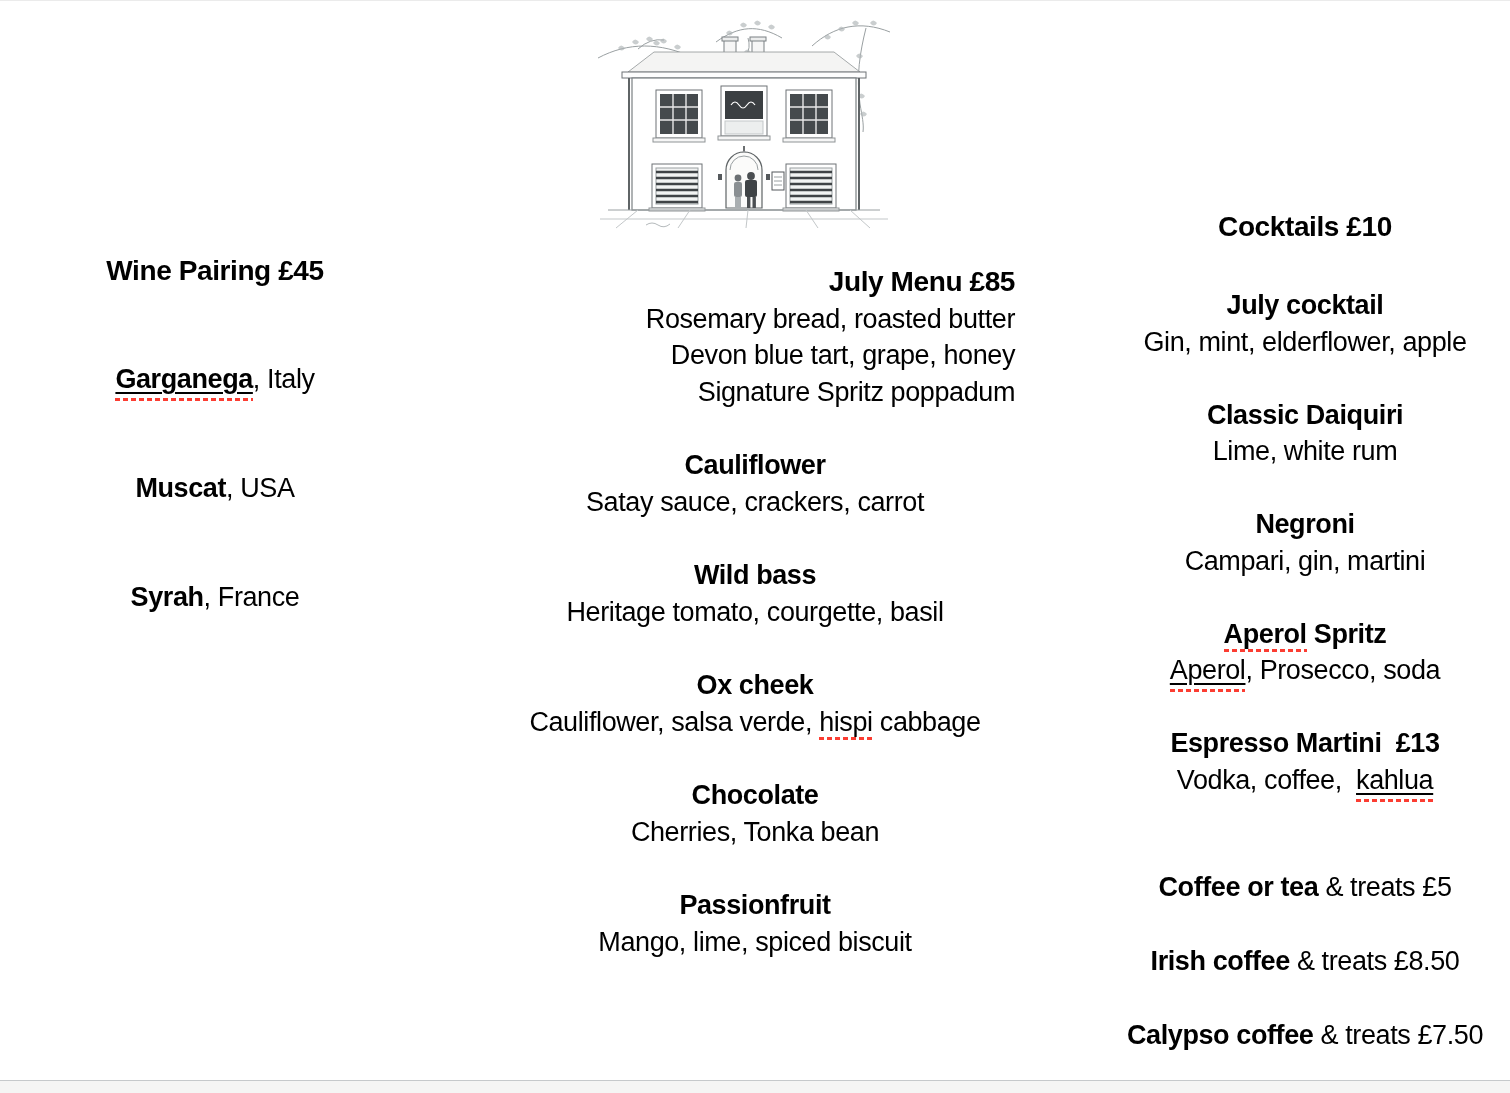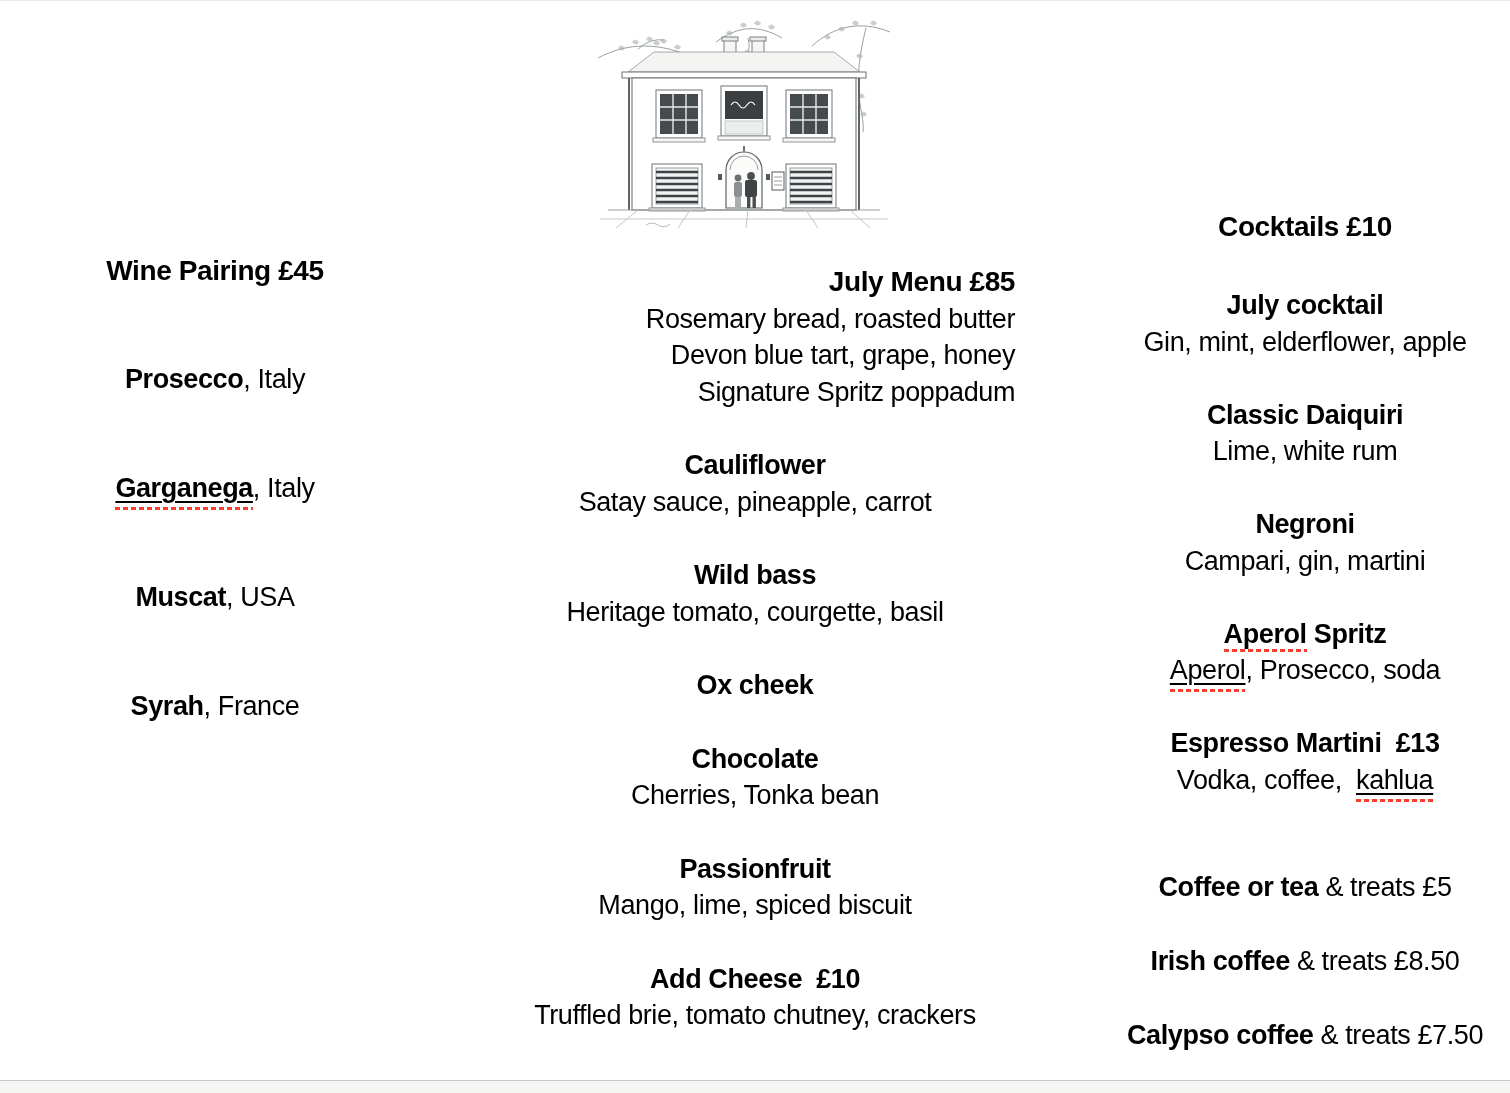--- a/index.html
+++ b/index.html
@@ -163,55 +163,51 @@
       <line x1="208" y1="198" x2="220" y2="216" stroke="#c3c7c9"></line>
       <line x1="252" y1="198" x2="272" y2="216" stroke="#c3c7c9"></line>
       <path d="M48,213 q6,-4 12,0 q6,4 12,-1" stroke="#b5babc" fill="none"></path>
     </g>
   </svg>
 
   <div class="col" style="left:20px;top:253px;width:390px;">
     <div class="title">Wine Pairing £45</div>
   </div>
   <div class="col stack wine-stack" style="left:20px;top:361px;width:390px;">
-    <div class="line"><span class="b">Prosecco</span><span>, Italy</span></div>
     <div class="line"><span class="b u spell">Garganega</span><span>, Italy</span></div>
     <div class="line"><span class="b">Muscat</span><span>, USA</span></div>
     <div class="line"><span class="b">Syrah</span><span>, France</span></div>
   </div>
 
   <div class="col" style="left:495px;top:264px;width:520px;text-align:right;">
     <div class="title">July Menu £85</div>
     <div class="line">Rosemary bread, roasted butter</div>
     <div class="line">Devon blue tart, grape, honey</div>
     <div class="line">Signature Spritz poppadum</div>
   </div>
   <div class="col stack course-stack" style="left:495px;top:447px;width:520px;">
     <div>
       <div class="line b">Cauliflower</div>
-      <div class="line">Satay sauce, pineapple, carrot</div>
+      <div class="line">Satay sauce, crackers, carrot</div>
     </div>
     <div>
       <div class="line b">Wild bass</div>
       <div class="line">Heritage tomato, courgette, basil</div>
     </div>
     <div>
       <div class="line b">Ox cheek</div>
+      <div class="line"><span>Cauliflower, salsa verde, </span><span class="spell">hispi</span><span> cabbage</span></div>
     </div>
     <div>
       <div class="line b">Chocolate</div>
       <div class="line">Cherries, Tonka bean</div>
     </div>
     <div>
       <div class="line b">Passionfruit</div>
       <div class="line">Mango, lime, spiced biscuit</div>
-    </div>
-    <div>
-      <div class="line b">Add Cheese  £10</div>
-      <div class="line">Truffled brie, tomato chutney, crackers</div>
     </div>
   </div>
 
   <div class="col" style="left:1098px;top:209px;width:414px;">
     <div class="title">Cocktails £10</div>
   </div>
   <div class="col stack cocktail-stack" style="left:1098px;top:287px;width:414px;">
     <div>
       <div class="line b">July cocktail</div>
       <div class="line">Gin, mint, elderflower, apple</div>

